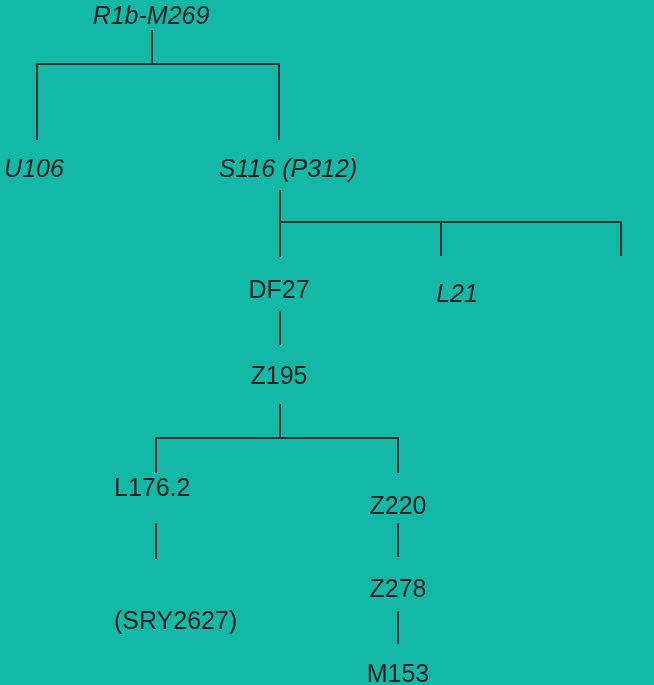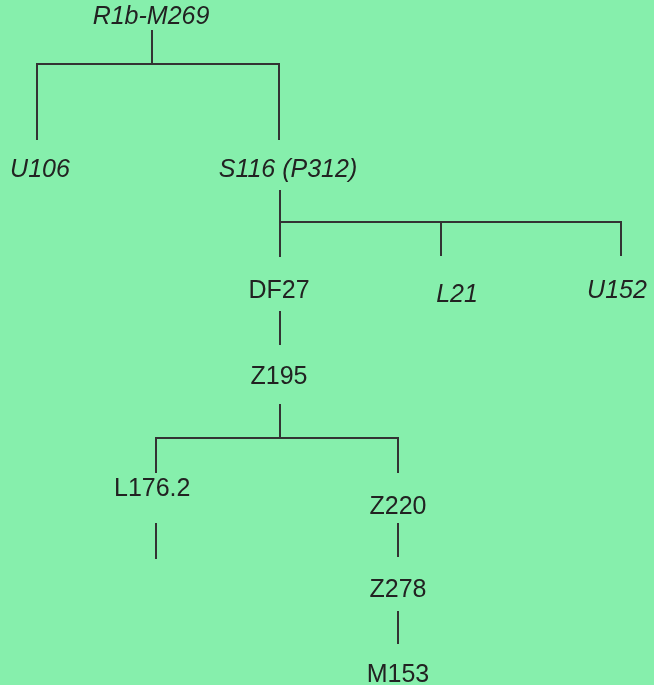--- a/index.html
+++ b/index.html
@@ -1,20 +1,20 @@
 <!DOCTYPE html>
 <html><head>
   <meta charset="utf-8">
   <style>
     html, body { margin: 0; padding: 0; background: #ffffff; }
     #canvas {
       position: relative;
       width: 654px;
       height: 685px;
-      background: #86efac;
+      background: #14b8a6;
       overflow: hidden;
       font-family: "Liberation Sans", "DejaVu Sans", sans-serif;
       color: #222222;
     }
     .node {
       position: absolute;
       font-size: 25px;
       line-height: 30px;
       white-space: nowrap;
       transform: translateX(-50%);
@@ -32,43 +32,43 @@
 <body>
 
 <div id="canvas">
 
   <div class="node italic" style="left:151px; top:0px;">R1b-M269</div>
   <div class="line v" style="left:151px; top:30px; height:33px;"></div>
   <div class="line h" style="left:36px; top:63px; width:243px;"></div>
   <div class="line v" style="left:36px; top:63px; height:77px;"></div>
   <div class="line v" style="left:278px; top:63px; height:77px;"></div>
 
-  <div class="node italic" style="left:34px; top:153px;margin-left:6px;">U106</div>
+  <div class="node italic" style="left:34px; top:153px;">U106</div>
   <div class="node italic" style="left:288px; top:153px;text-align:right;">S116 (P312)</div>
 
   <div class="line v" style="left:279px; top:190px; height:67px;"></div>
   <div class="line h" style="left:279px; top:221px; width:342px;"></div>
   <div class="line v" style="left:440px; top:221px; height:35px;"></div>
   <div class="line v" style="left:620px; top:221px; height:35px;"></div>
 
   <div class="node" style="left:279px; top:274px;text-align:center;">DF27</div>
   <div class="node italic" style="left:441px; top:278px;margin-left:16px;">L21</div>
-  <div class="node italic" style="left:617px; top:274px;">U152</div>
 
   <div class="line v" style="left:279px; top:311px; height:34px;"></div>
   <div class="node" style="left:279px; top:360px;text-align:center;">Z195</div>
 
   <div class="line v" style="left:279px; top:404px; height:34px;"></div>
   <div class="line h" style="left:155px; top:437px; width:243px;"></div>
   <div class="line v" style="left:155px; top:437px; height:36px;"></div>
   <div class="line v" style="left:397px; top:437px; height:36px;"></div>
 
   <div class="node left" style="left:114px; top:472px;">L176.2</div>
   <div class="node" style="left:398px; top:490px;">Z220</div>
 
   <div class="line v" style="left:155px; top:523px; height:36px;"></div>
+  <div class="node left" style="left:114px; top:605px;">(SRY2627)</div>
 
   <div class="line v" style="left:397px; top:523px; height:34px;"></div>
   <div class="node" style="left:398px; top:573px;">Z278</div>
   <div class="line v" style="left:397px; top:611px; height:33px;"></div>
   <div class="node" style="left:398px; top:658px;">M153</div>
 
 </div>
 
 </body></html>

